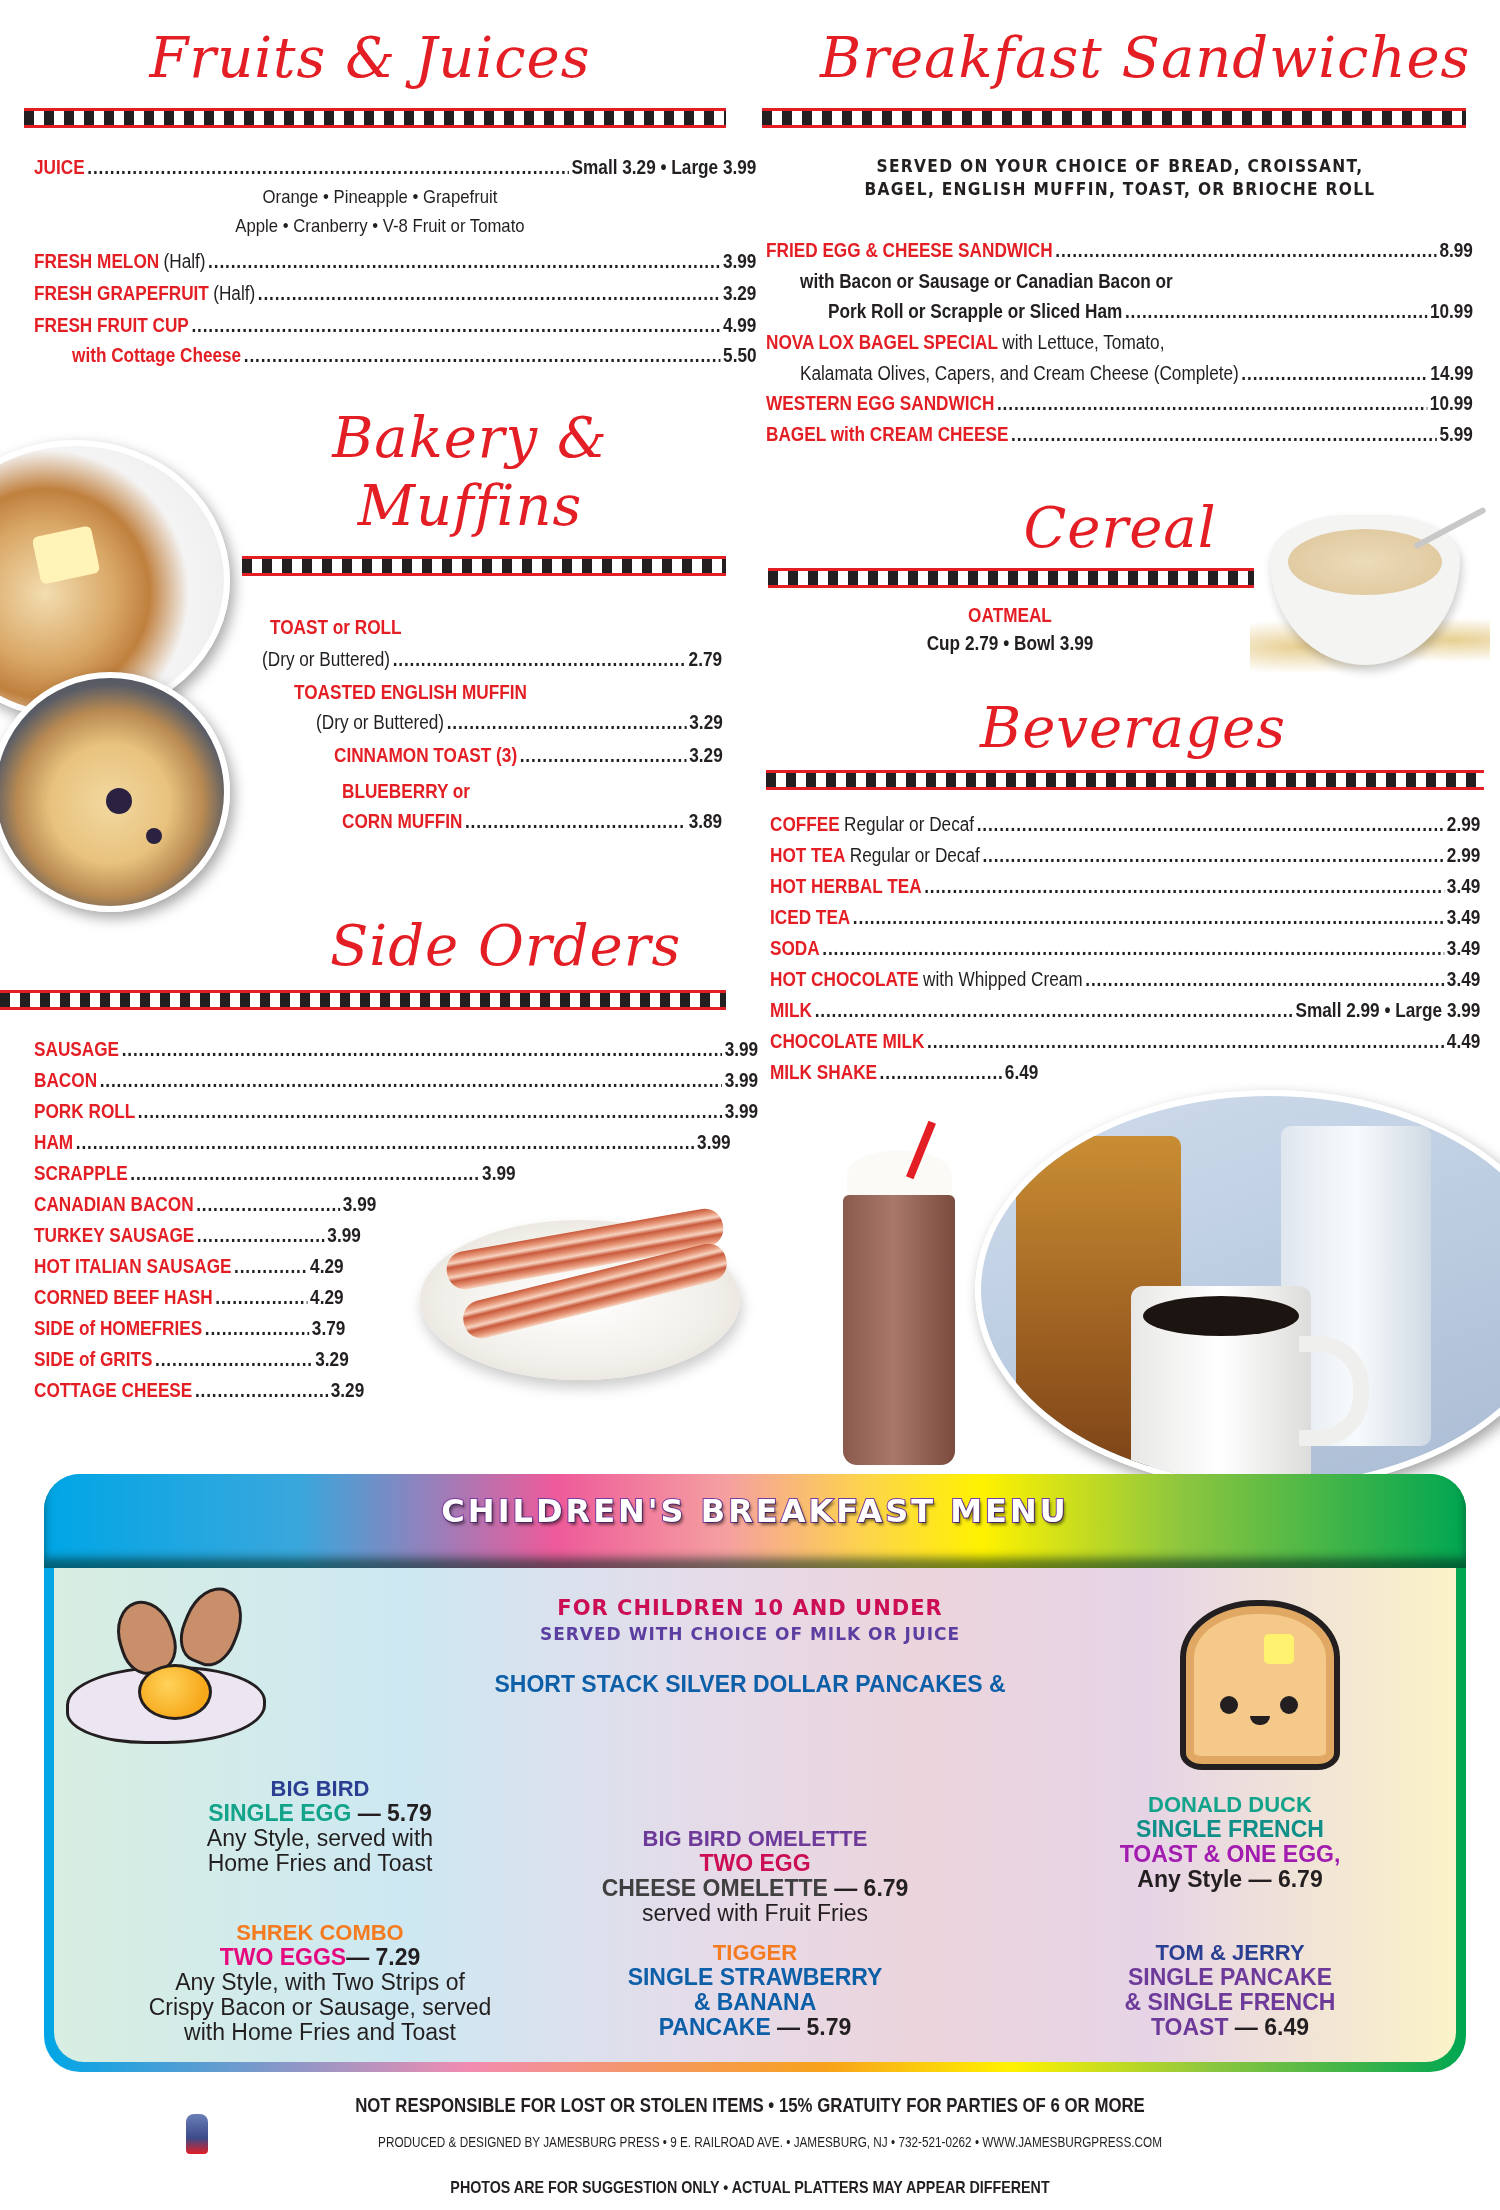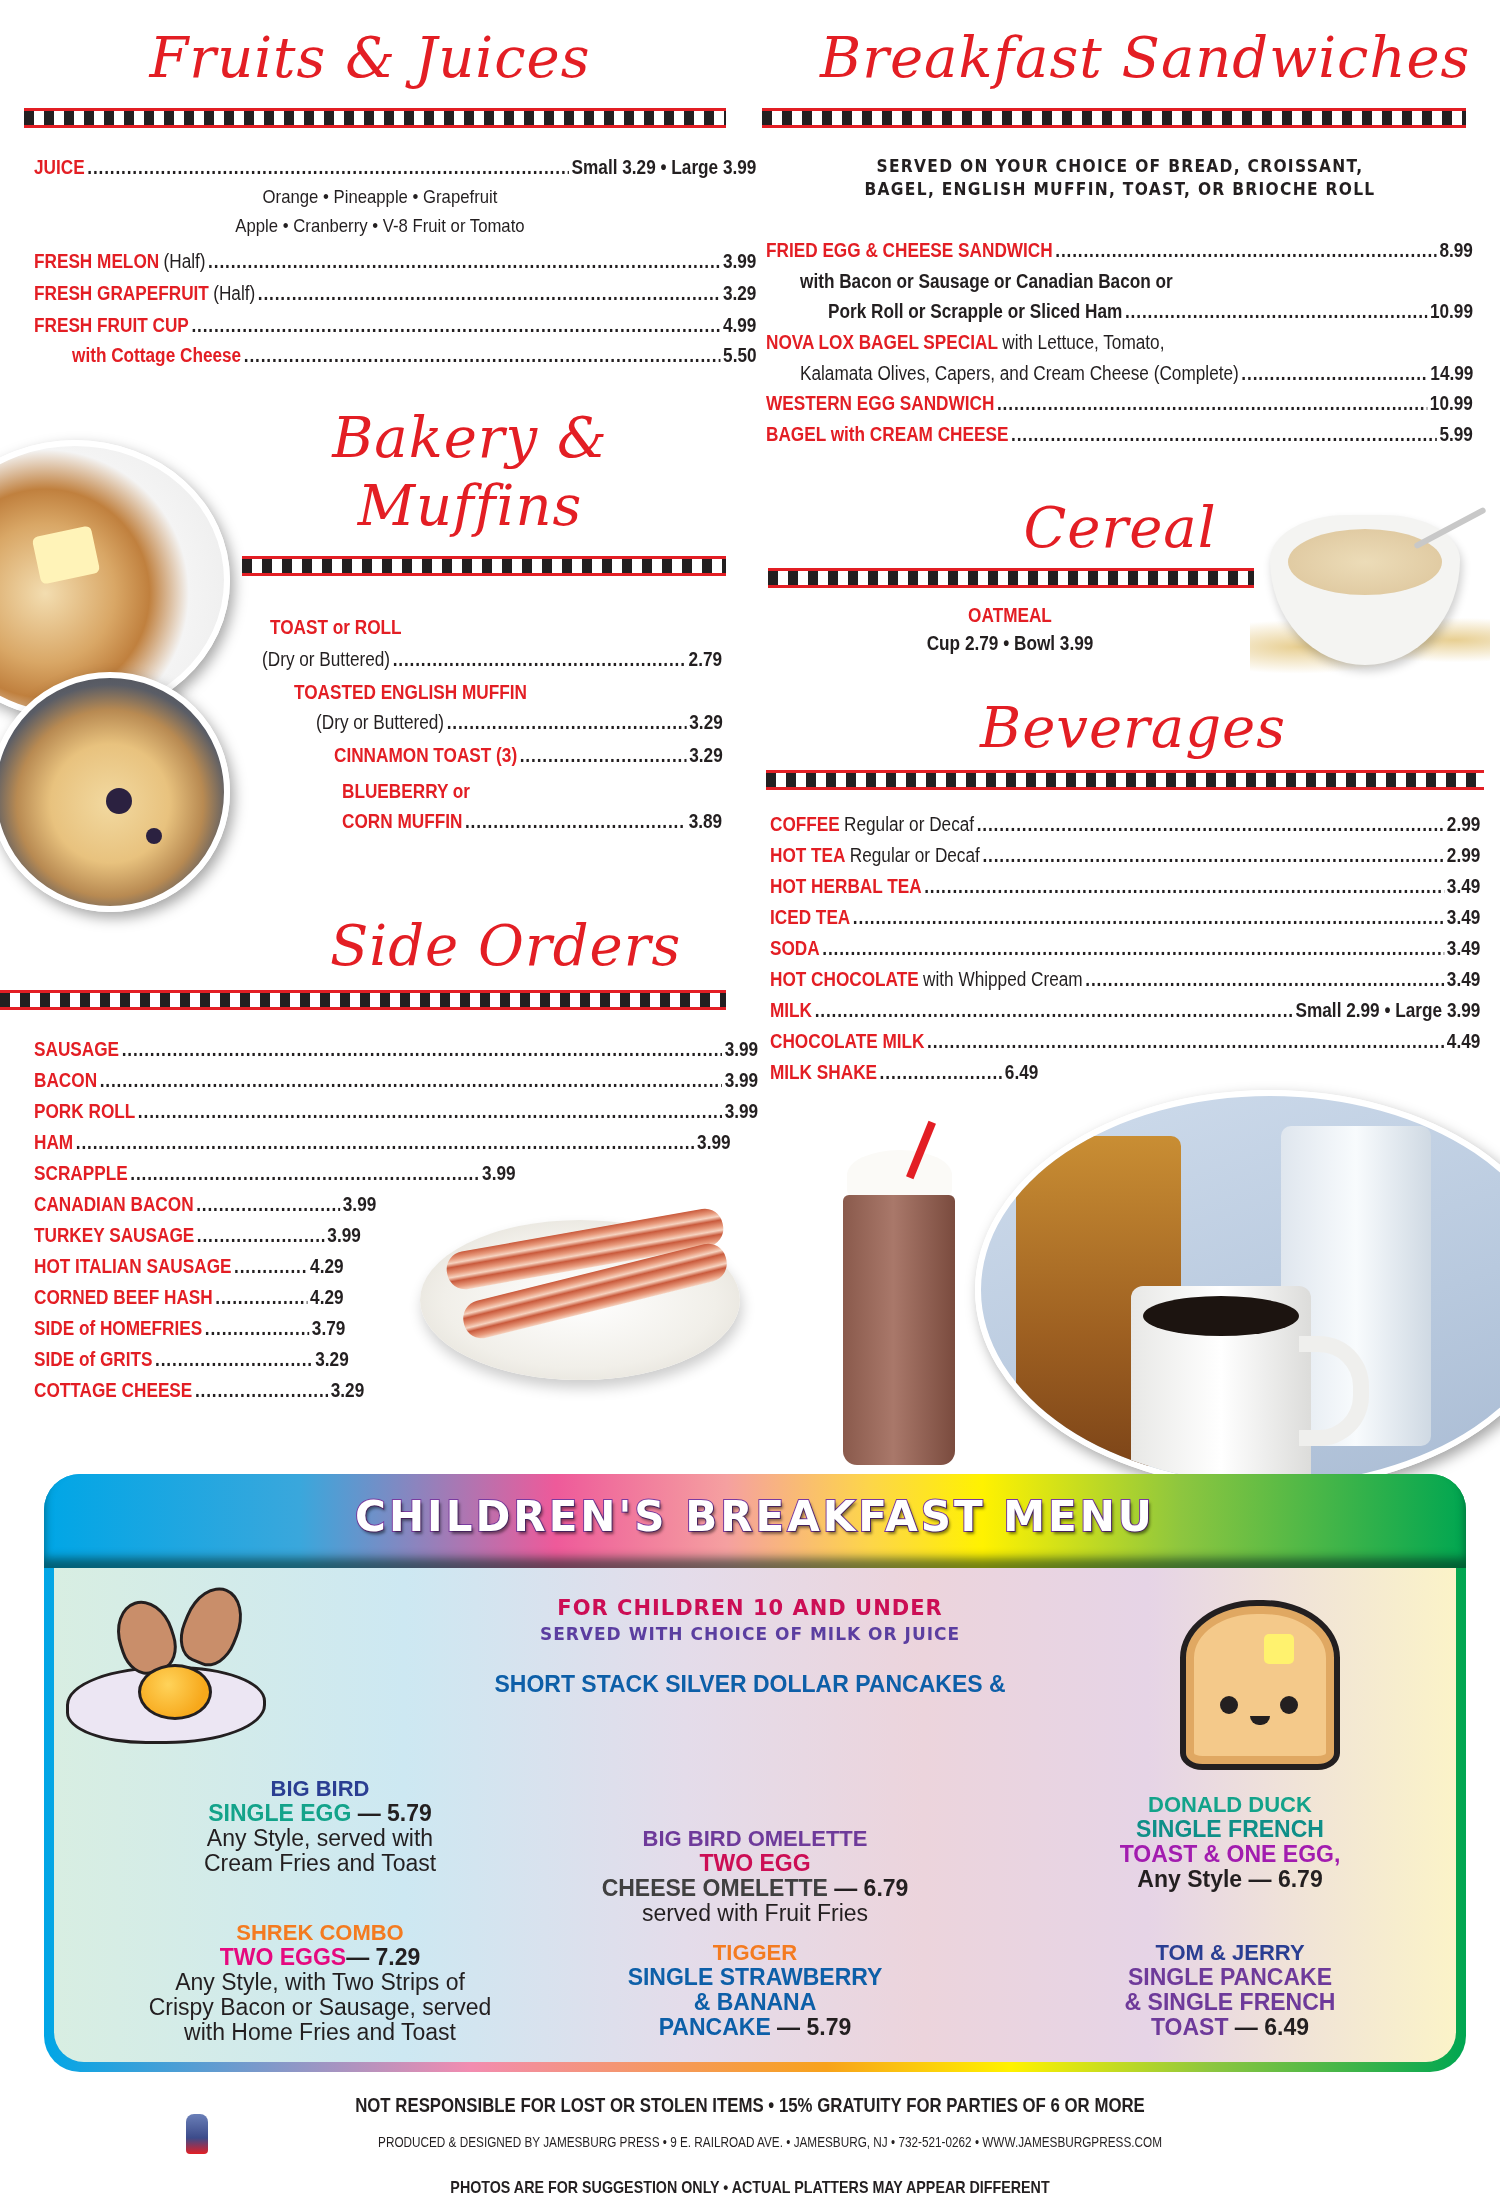--- a/index.html
+++ b/index.html
@@ -95,21 +95,21 @@
     left: 54px; top: 1568px; width: 1402px; height: 494px;
     border-radius: 0 0 30px 30px;
     background: linear-gradient(90deg, #d8eee2 0%, #cde8f2 25%, #e4dcea 45%, #ecd4dc 62%, #e6d4e6 78%, #fbf3c8 100%);
   }
   .kids-title {
     position: absolute;
     left: 44px; top: 1492px; width: 1422px;
     text-align: center;
     font-family: "DejaVu Sans", sans-serif;
     font-weight: bold;
-    font-size: 42px;
+    font-size: 32px;
     letter-spacing: 3px;
     color: #ffffff;
   }
   .kids-title span { -webkit-text-stroke: 2px; paint-order: stroke fill; }
 
   .kid-item {
     position: absolute;
     text-align: center;
     font-weight: bold;
     font-size: 23px;
@@ -415,21 +415,21 @@
 <div class="center-text" style="left:430px; top:1624px; width:640px; font-family:'DejaVu Sans', sans-serif; font-weight:bold; font-size:17px; color:#5b3ea0; letter-spacing:1px;">SERVED WITH CHOICE OF MILK OR JUICE</div>
 
 <div class="kid-item" style="left:390px; top:1672px; width:720px;">
   <span class="k-line" style="color:#0d5fa8;text-align:center;"><span>SHORT STACK SILVER DOLLAR PANCAKES &amp;</span></span>
 </div>
 
 <div class="kid-item" style="left:160px; top:1776px; width:320px;">
   <span class="k-title" style="color:#2a3e92;">BIG BIRD</span>
   <span class="k-line"><span style="color:#13a38a;">SINGLE EGG</span><span class="k-price"> — 5.79</span></span>
   <span class="k-desc">Any Style, served with</span>
-  <span class="k-desc">Cream Fries and Toast</span>
+  <span class="k-desc">Home Fries and Toast</span>
 </div>
 
 <div class="kid-item" style="left:560px; top:1792px; width:390px;margin-top:34px;">
   <span class="k-title" style="color:#6e3a9a;">BIG BIRD OMELETTE</span>
   <span class="k-line" style="color:#cc0e55;">TWO EGG</span>
   <span class="k-line"><span style="color:#404040;text-align:right;">CHEESE OMELETTE</span><span class="k-price"> — 6.79</span></span>
   <span class="k-desc">served with Fruit Fries</span>
 </div>
 
 <div class="kid-item" style="left:1060px; top:1792px; width:340px;">

